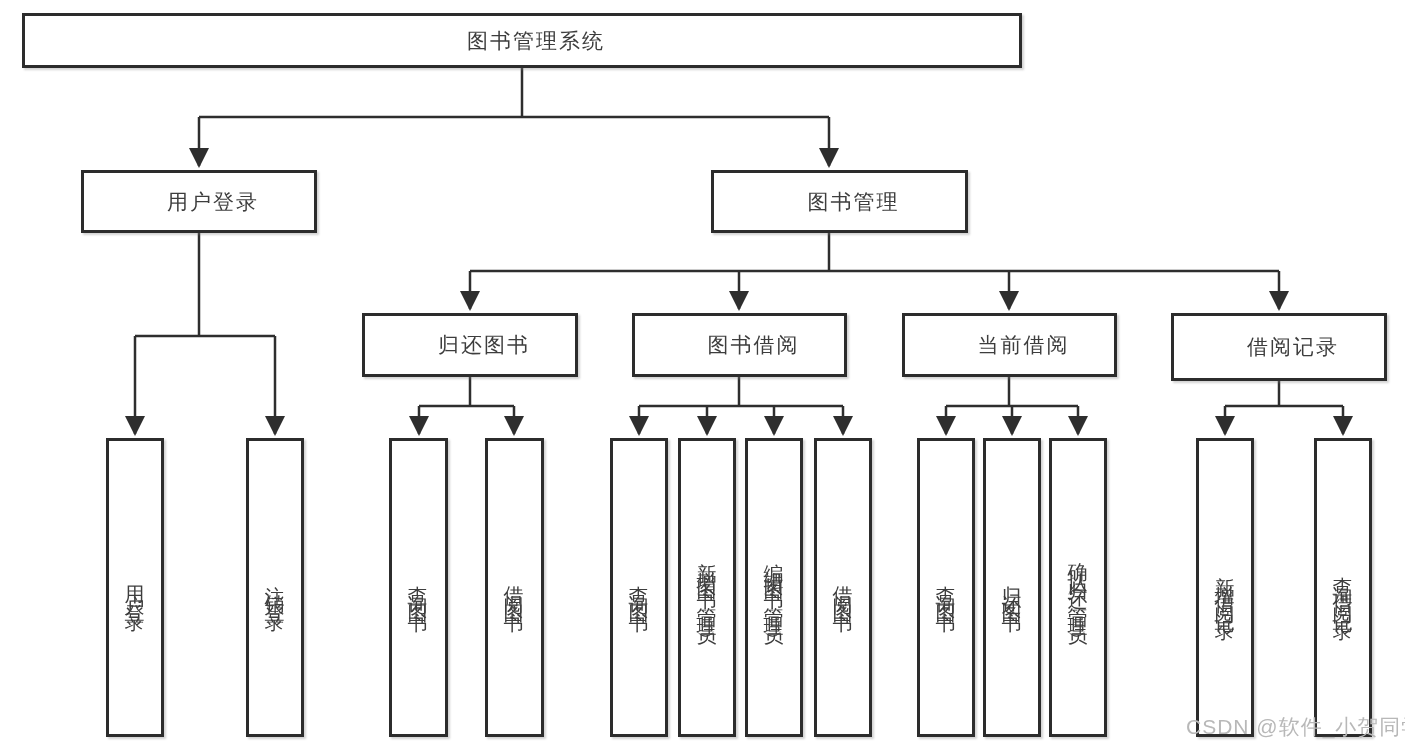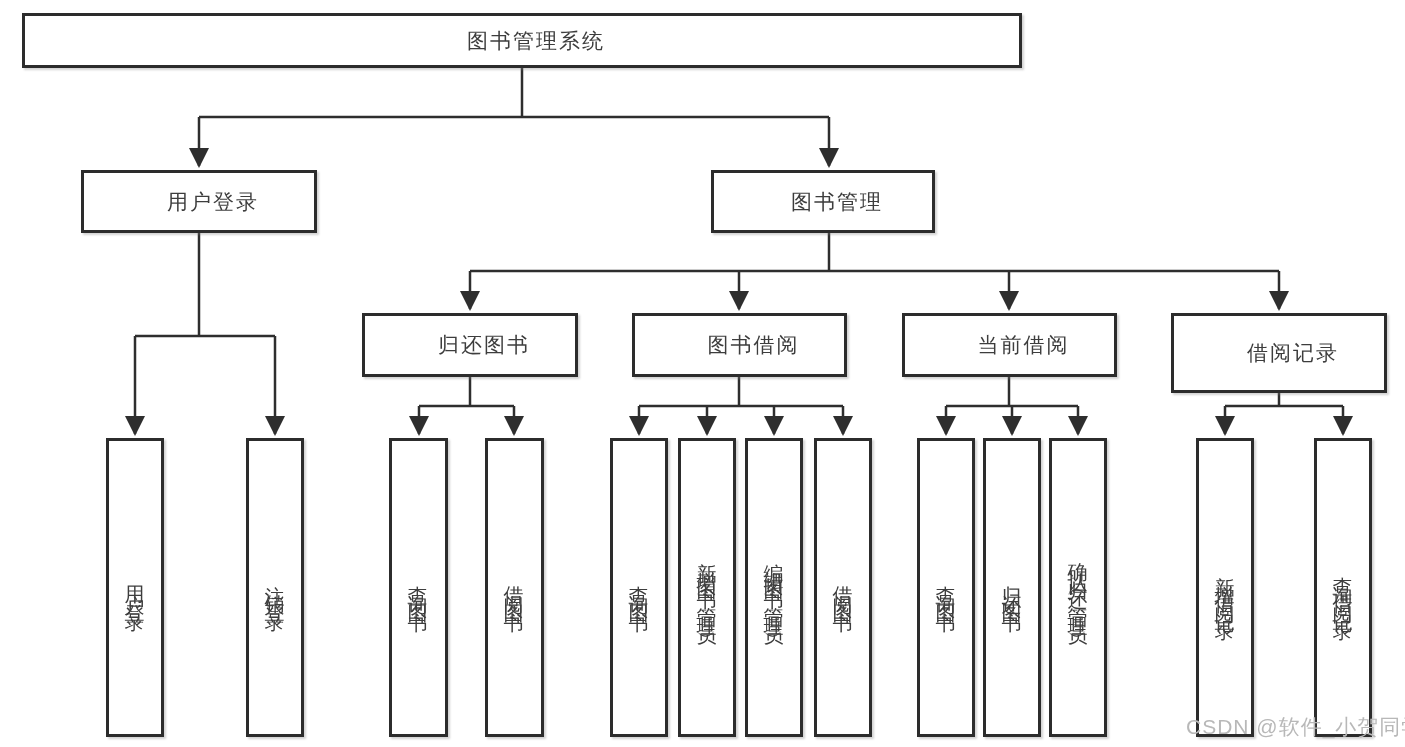--- a/index.html
+++ b/index.html
@@ -124,26 +124,26 @@
         <line x1="1225" y1="406" x2="1343" y2="406"></line>
         <line x1="1225" y1="406" x2="1225" y2="434" marker-end="url(#arrow)"></line>
         <line x1="1343" y1="406" x2="1343" y2="434" marker-end="url(#arrow)"></line>
       </g>
     </g>
   </svg>
 
   <div class="node h" style="left:22px; top:13px; width:1000px; height:55px;">图书管理系统</div>
 
   <div class="node h" style="left:81px; top:170px; width:236px; height:63px;">用户登录</div>
-  <div class="node h" style="left:711px; top:170px; width:224px; height:63px;">图书管理</div>
+  <div class="node h" style="left:711px; top:170px; width:257px; height:63px;">图书管理</div>
 
   <div class="node h" style="left:362px; top:313px; width:216px; height:64px;">归还图书</div>
   <div class="node h" style="left:632px; top:313px; width:215px; height:64px;">图书借阅</div>
   <div class="node h" style="left:902px; top:313px; width:215px; height:64px;">当前借阅</div>
-  <div class="node h" style="left:1171px; top:313px; width:216px; height:80px;">借阅记录</div>
+  <div class="node h" style="left:1171px; top:313px; width:216px; height:68px;">借阅记录</div>
 
   <div class="node v" style="left:106px;">用户登录</div>
   <div class="node v" style="left:246px;">注销登录</div>
 
   <div class="node v" style="left:389px; width:59px;">查询图书</div>
   <div class="node v" style="left:485px; width:59px;">借阅图书</div>
 
   <div class="node v" style="left:610px;">查询图书</div>
   <div class="node v" style="left:678px;">新增图书（管理员）</div>
   <div class="node v" style="left:745px;">编辑图书（管理员）</div>

